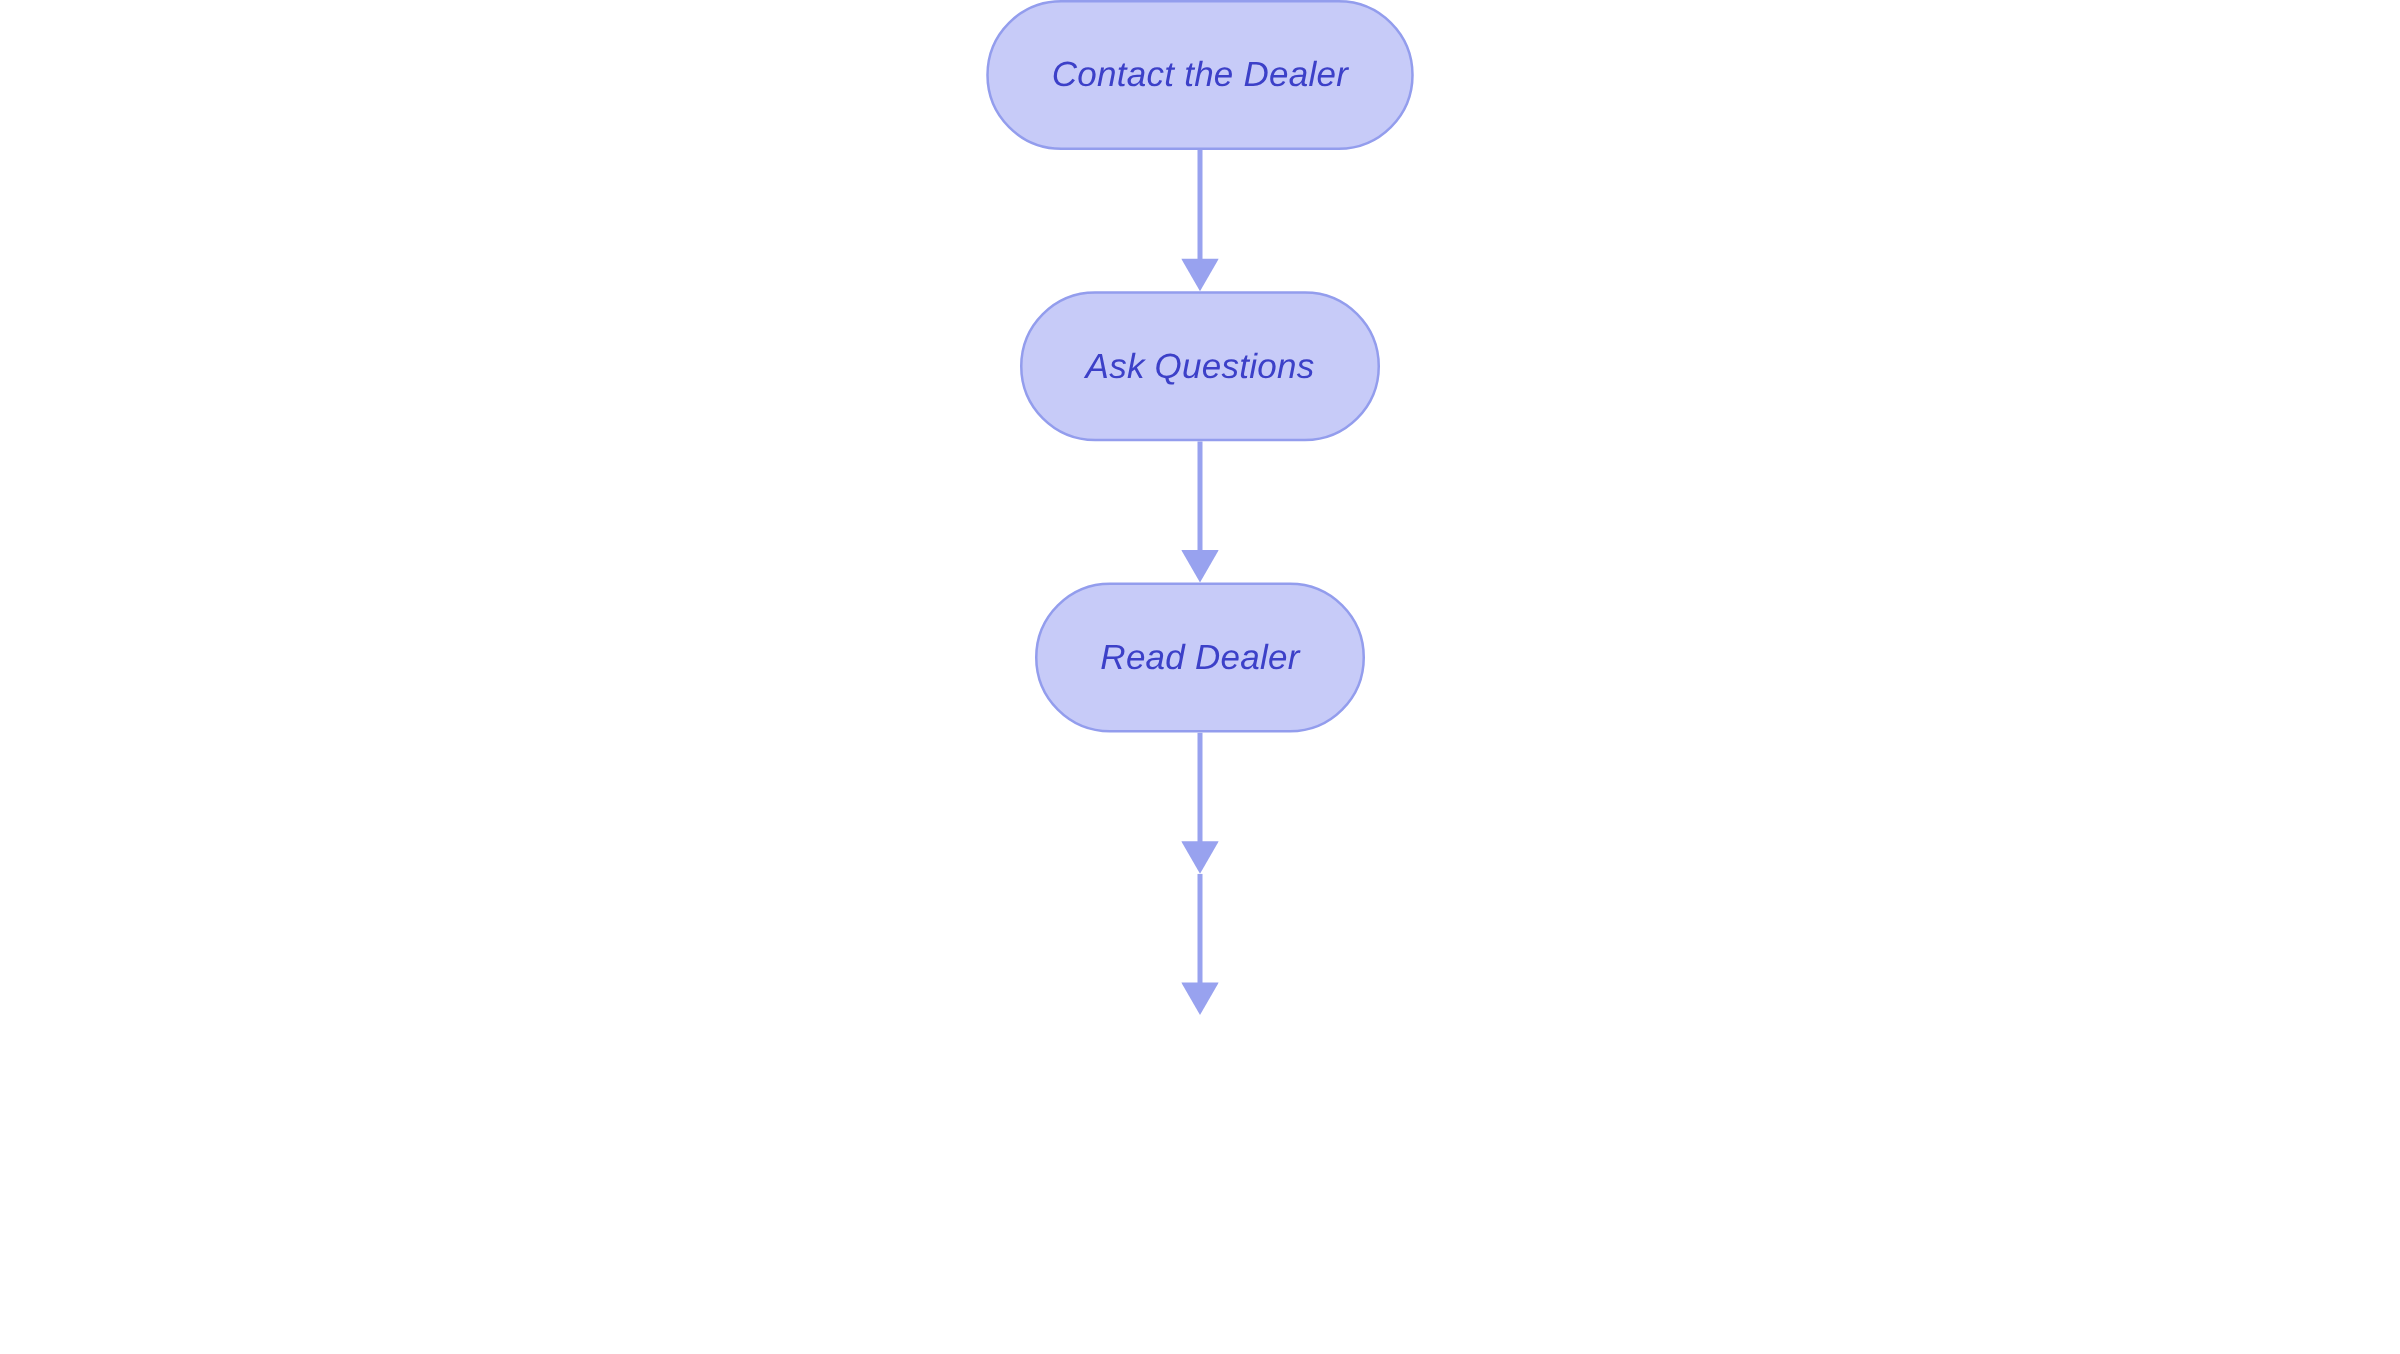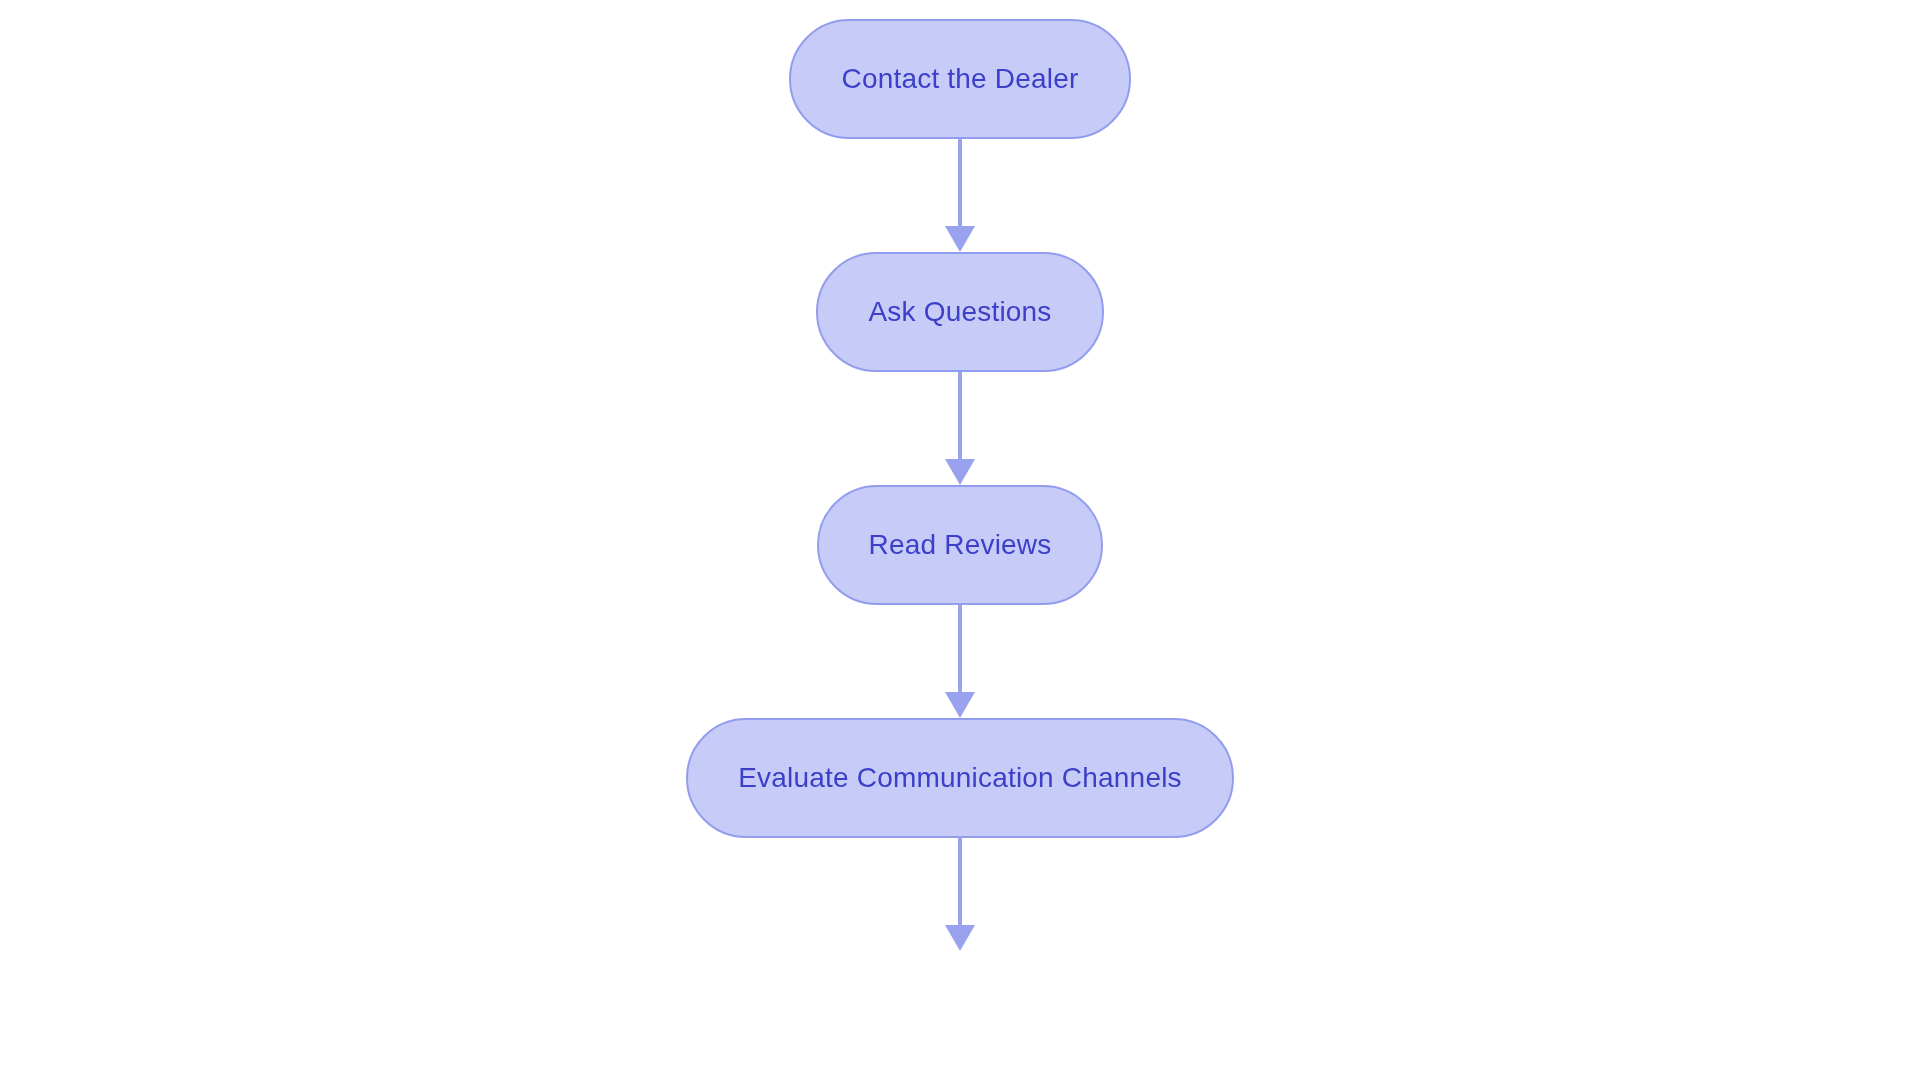--- a/index.html
+++ b/index.html
@@ -16,21 +16,21 @@
     background: var(--background);
     font-family: "Liberation Sans", "DejaVu Sans", sans-serif;
     overflow: hidden;
   }
   .canvas {
     width: 1920px;
     height: 1083px;
     display: flex;
     flex-direction: column;
     align-items: center;
-    padding-top: 19px;
+    font-style: italic;
   }
   .flow-node {
     height: 120px;
     min-width: 230px;
     padding: 0 50px;
     background: var(--node-fill);
     border: 2px solid var(--node-border);
     border-radius: 60px;
     display: flex;
     align-items: center;
@@ -69,31 +69,28 @@
   <div class="flow-node">
     <span class="label">Ask Questions</span>
   </div>
 
   <svg class="arrow" width="30" height="113" viewBox="0 0 30 113" aria-hidden="true">
     <line x1="15" y1="0" x2="15" y2="90"></line>
     <polygon points="0,87 30,87 15,113"></polygon>
   </svg>
 
   <div class="flow-node">
-    <span class="label">Read Reviews</span>
+    <span class="label">Read Dealer</span>
   </div>
 
   <svg class="arrow" width="30" height="113" viewBox="0 0 30 113" aria-hidden="true">
     <line x1="15" y1="0" x2="15" y2="90"></line>
     <polygon points="0,87 30,87 15,113"></polygon>
   </svg>
 
-  <div class="flow-node">
-    <span class="label">Evaluate Communication Channels</span>
-  </div>
 
   <svg class="arrow" width="30" height="113" viewBox="0 0 30 113" aria-hidden="true">
     <line x1="15" y1="0" x2="15" y2="90"></line>
     <polygon points="0,87 30,87 15,113"></polygon>
   </svg>
 
 
 </div>
 
 </body></html>

